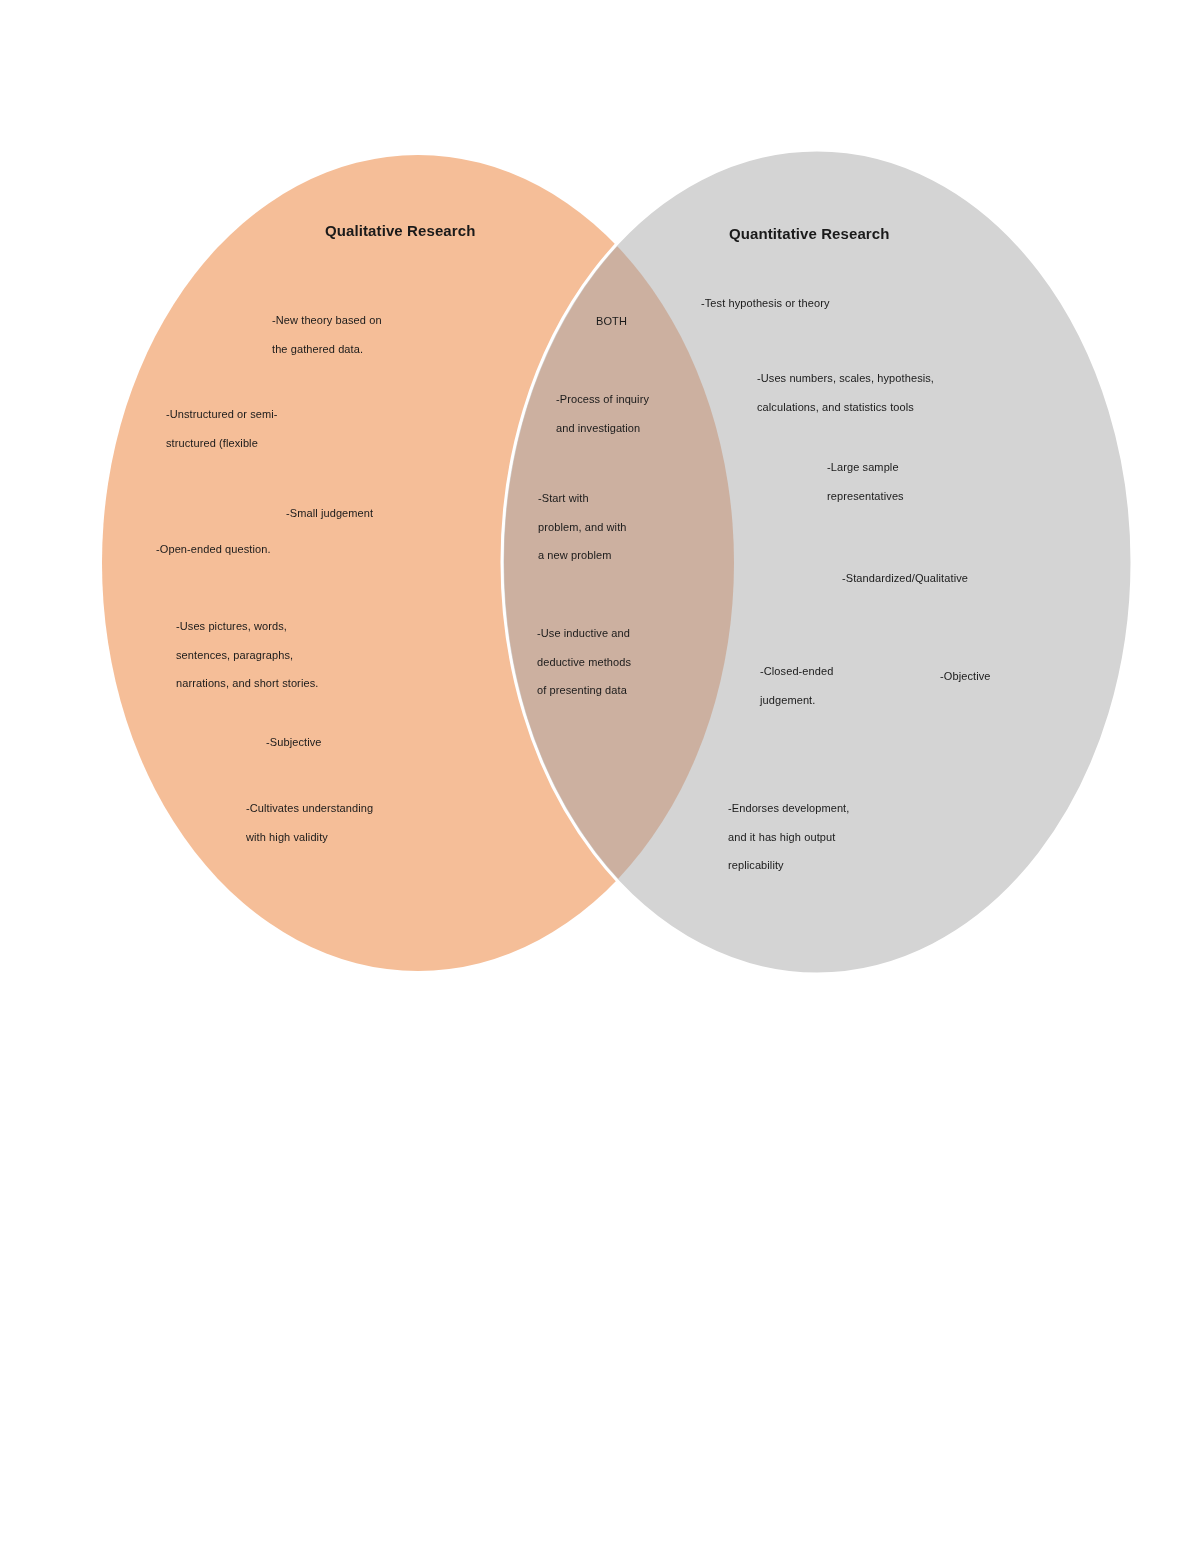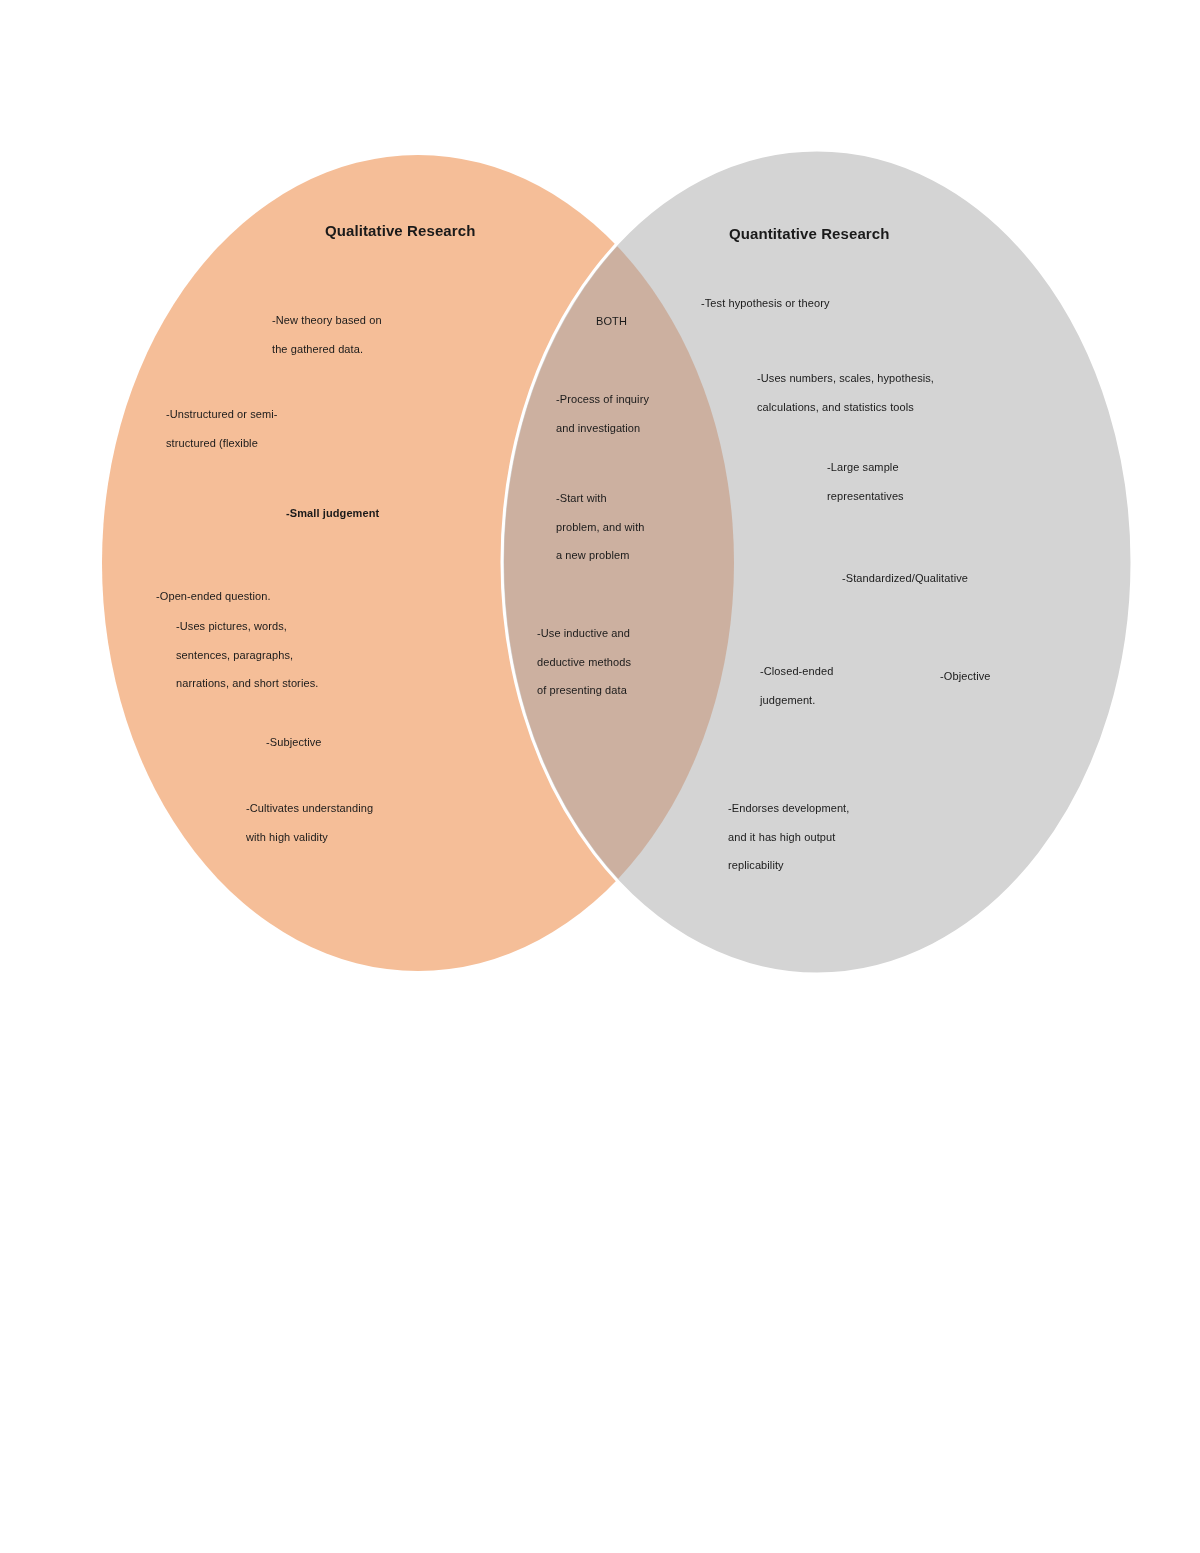--- a/index.html
+++ b/index.html
@@ -21,33 +21,33 @@
   <ellipse cx="418" cy="563" rx="316" ry="408" fill="#F5BE98"></ellipse>
   <ellipse cx="817" cy="562" rx="315" ry="412" fill="#D4D4D4" stroke="#FFFFFF" stroke-width="3"></ellipse>
   <ellipse cx="817" cy="562" rx="313" ry="410" fill="#CCB0A0" clip-path="url(#leftClip)"></ellipse>
 </svg>
 
 <div class="lbl title" style="left:325px; top:217px;">Qualitative Research</div>
 <div class="lbl" style="left:272px; top:306px;">-New theory based on
 the gathered data.</div>
 <div class="lbl" style="left:166px; top:400px;">-Unstructured or semi-
 structured (flexible</div>
-<div class="lbl" style="left:286px; top:499px;font-weight:bold;">-Small judgement</div>
-<div class="lbl" style="left:156px; top:535px;margin-top:47px;">-Open-ended question.</div>
+<div class="lbl" style="left:286px; top:499px;">-Small judgement</div>
+<div class="lbl" style="left:156px; top:535px;">-Open-ended question.</div>
 <div class="lbl" style="left:176px; top:612px;">-Uses pictures, words,
 sentences, paragraphs,
 narrations, and short stories.</div>
 <div class="lbl" style="left:266px; top:728px;">-Subjective</div>
 <div class="lbl" style="left:246px; top:794px;">-Cultivates understanding
 with high validity</div>
 
 <div class="lbl" style="left:596px; top:307px;text-align:right;">BOTH</div>
 <div class="lbl" style="left:556px; top:385px;">-Process of inquiry
 and investigation</div>
-<div class="lbl" style="left:538px; top:484px;margin-left:18px;">-Start with
+<div class="lbl" style="left:538px; top:484px;">-Start with
 problem, and with
 a new problem</div>
 <div class="lbl" style="left:537px; top:619px;">-Use inductive and
 deductive methods
 of presenting data</div>
 
 <div class="lbl title" style="left:729px; top:220px;">Quantitative Research</div>
 <div class="lbl" style="left:701px; top:289px;">-Test hypothesis or theory</div>
 <div class="lbl" style="left:757px; top:364px;">-Uses numbers, scales, hypothesis,
 calculations, and statistics tools</div>

